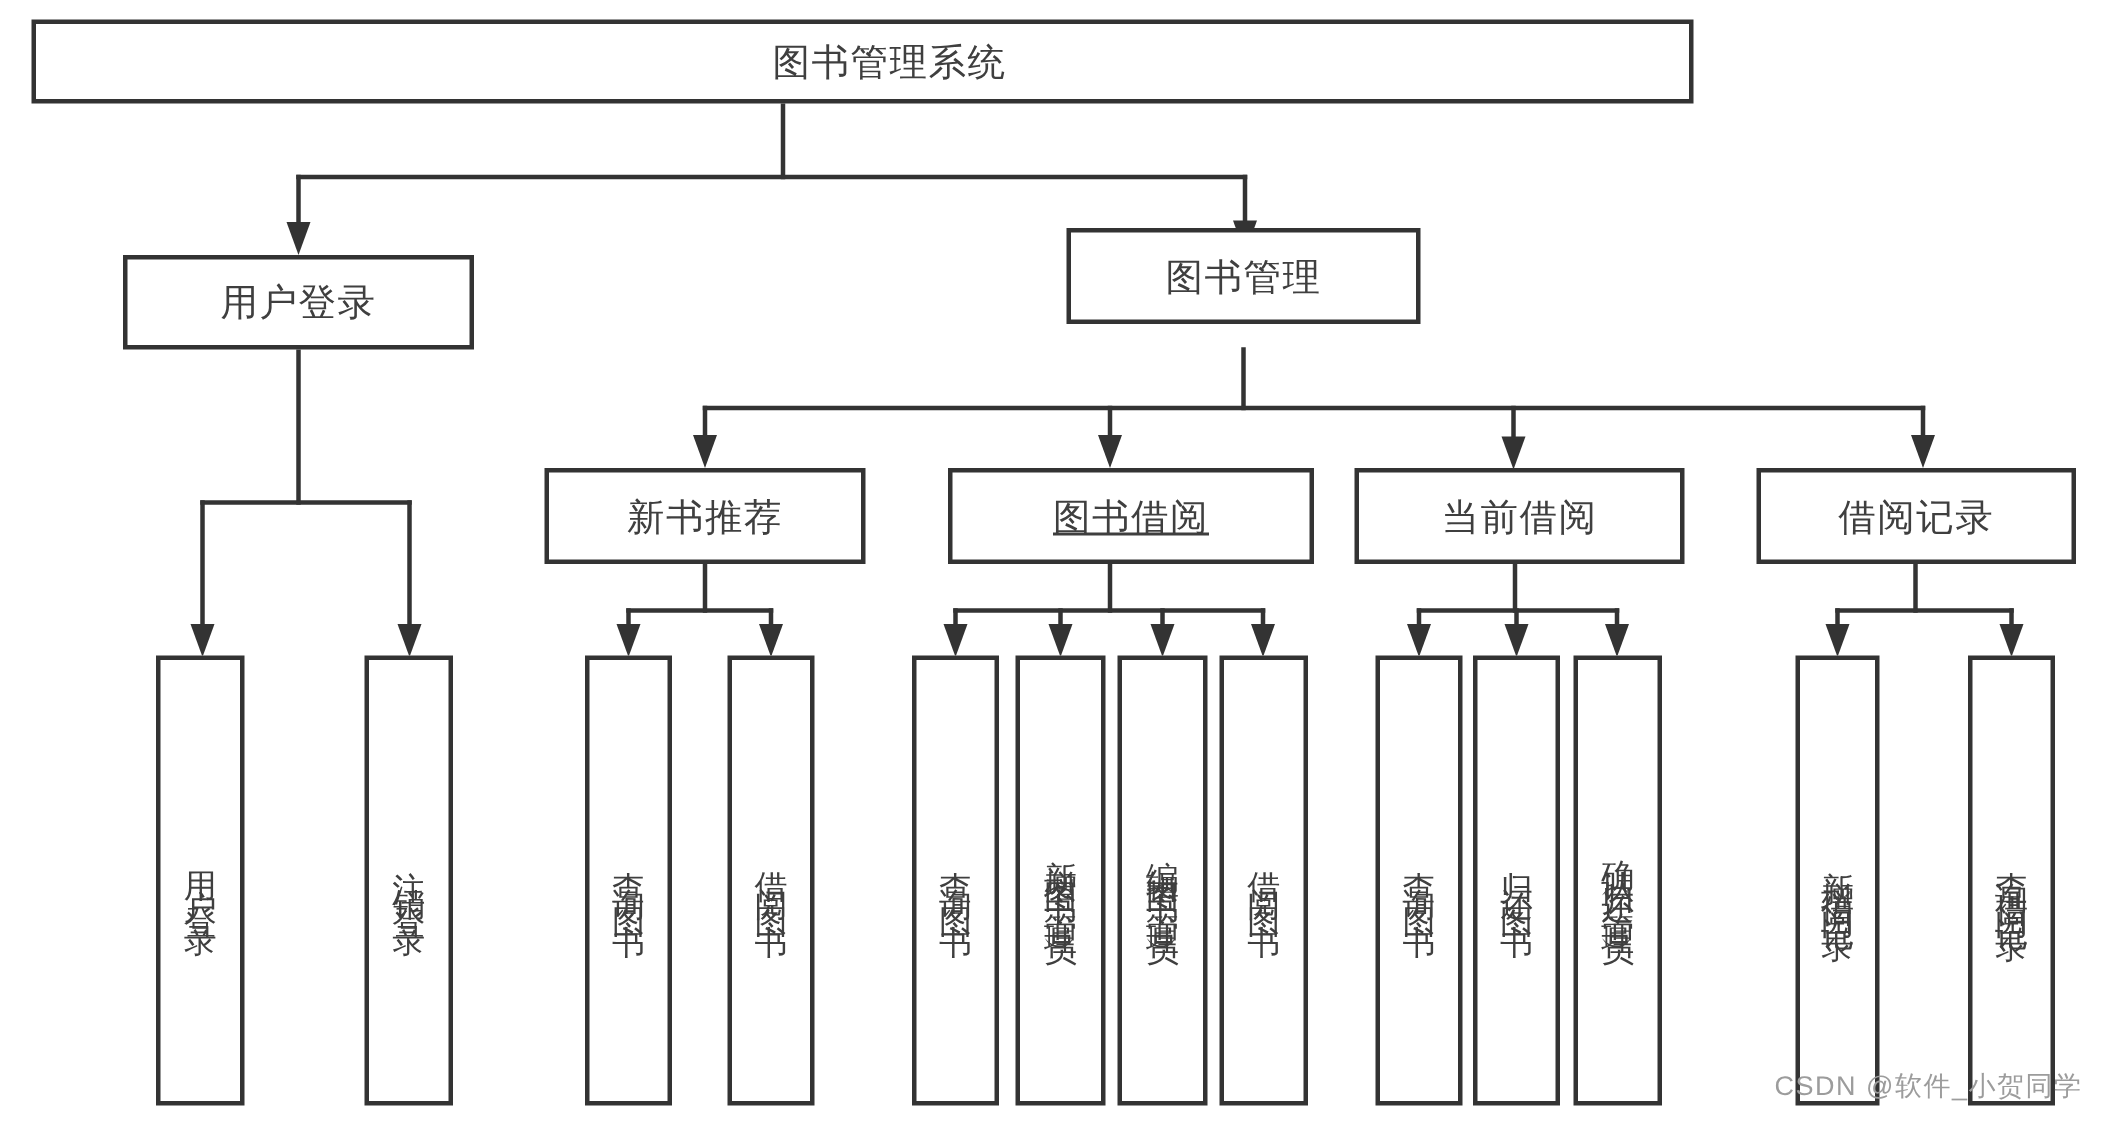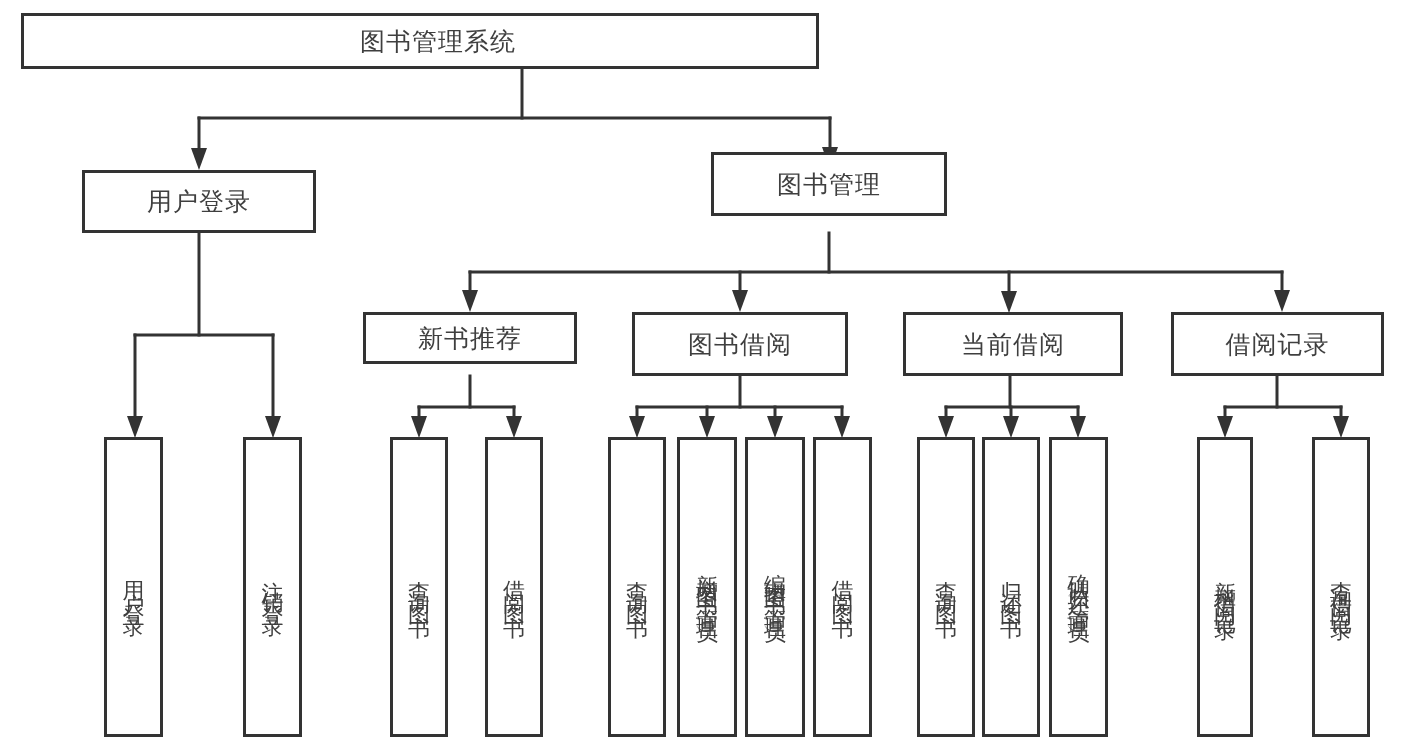--- a/index.html
+++ b/index.html
@@ -125,35 +125,35 @@
 
       <polygon points="938,416 954,416 946,438"></polygon>
       <polygon points="1003,416 1019,416 1011,438"></polygon>
       <polygon points="1070,416 1086,416 1078,438"></polygon>
 
       <polygon points="1217,416 1233,416 1225,438"></polygon>
       <polygon points="1333,416 1349,416 1341,438"></polygon>
     </g>
   </svg>
 
-  <div class="node" style="left:21px; top:13px; width:798px; height:56px;padding-left:36px;">
+  <div class="node" style="left:21px; top:13px; width:1108px; height:56px;padding-left:36px;">
     <span class="h-label">图书管理系统</span>
   </div>
 
   <div class="node" style="left:82px; top:170px; width:234px; height:63px;">
     <span class="h-label">用户登录</span>
   </div>
   <div class="node" style="left:711px; top:152px; width:236px; height:64px;">
     <span class="h-label">图书管理</span>
   </div>
 
-  <div class="node" style="left:363px; top:312px; width:214px; height:52px;">
+  <div class="node" style="left:363px; top:312px; width:214px; height:64px;">
     <span class="h-label">新书推荐</span>
   </div>
-  <div class="node" style="left:632px; top:312px; width:216px; height:64px;">
+  <div class="node" style="left:632px; top:312px; width:244px; height:64px;text-decoration:underline;">
     <span class="h-label">图书借阅</span>
   </div>
   <div class="node" style="left:903px; top:312px; width:220px; height:64px;">
     <span class="h-label">当前借阅</span>
   </div>
   <div class="node" style="left:1171px; top:312px; width:213px; height:64px;">
     <span class="h-label">借阅记录</span>
   </div>
 
   <div class="node leaf sp-lg" style="left:104px; top:437px; width:59px; height:300px;">用户登录</div>
@@ -167,14 +167,15 @@
   <div class="node leaf sp-sm" style="left:745px; top:437px; width:60px; height:300px;">编辑图书（管理员）</div>
   <div class="node leaf sp-lg" style="left:813px; top:437px; width:59px; height:300px;">借阅图书</div>
 
   <div class="node leaf sp-lg" style="left:917px; top:437px; width:58px; height:300px;">查询图书</div>
   <div class="node leaf sp-lg" style="left:982px; top:437px; width:58px; height:300px;">归还图书</div>
   <div class="node leaf sp-sm" style="left:1049px; top:437px; width:59px; height:300px;">确认归还（管理员）</div>
 
   <div class="node leaf sp-md" style="left:1197px; top:437px; width:56px; height:300px;">新增借阅记录</div>
   <div class="node leaf sp-md" style="left:1312px; top:437px; width:58px; height:300px;">查询借阅记录</div>
 
+  <div class="watermark">CSDN @软件_小贺同学</div>
 
 </div>
 
 </body></html>

